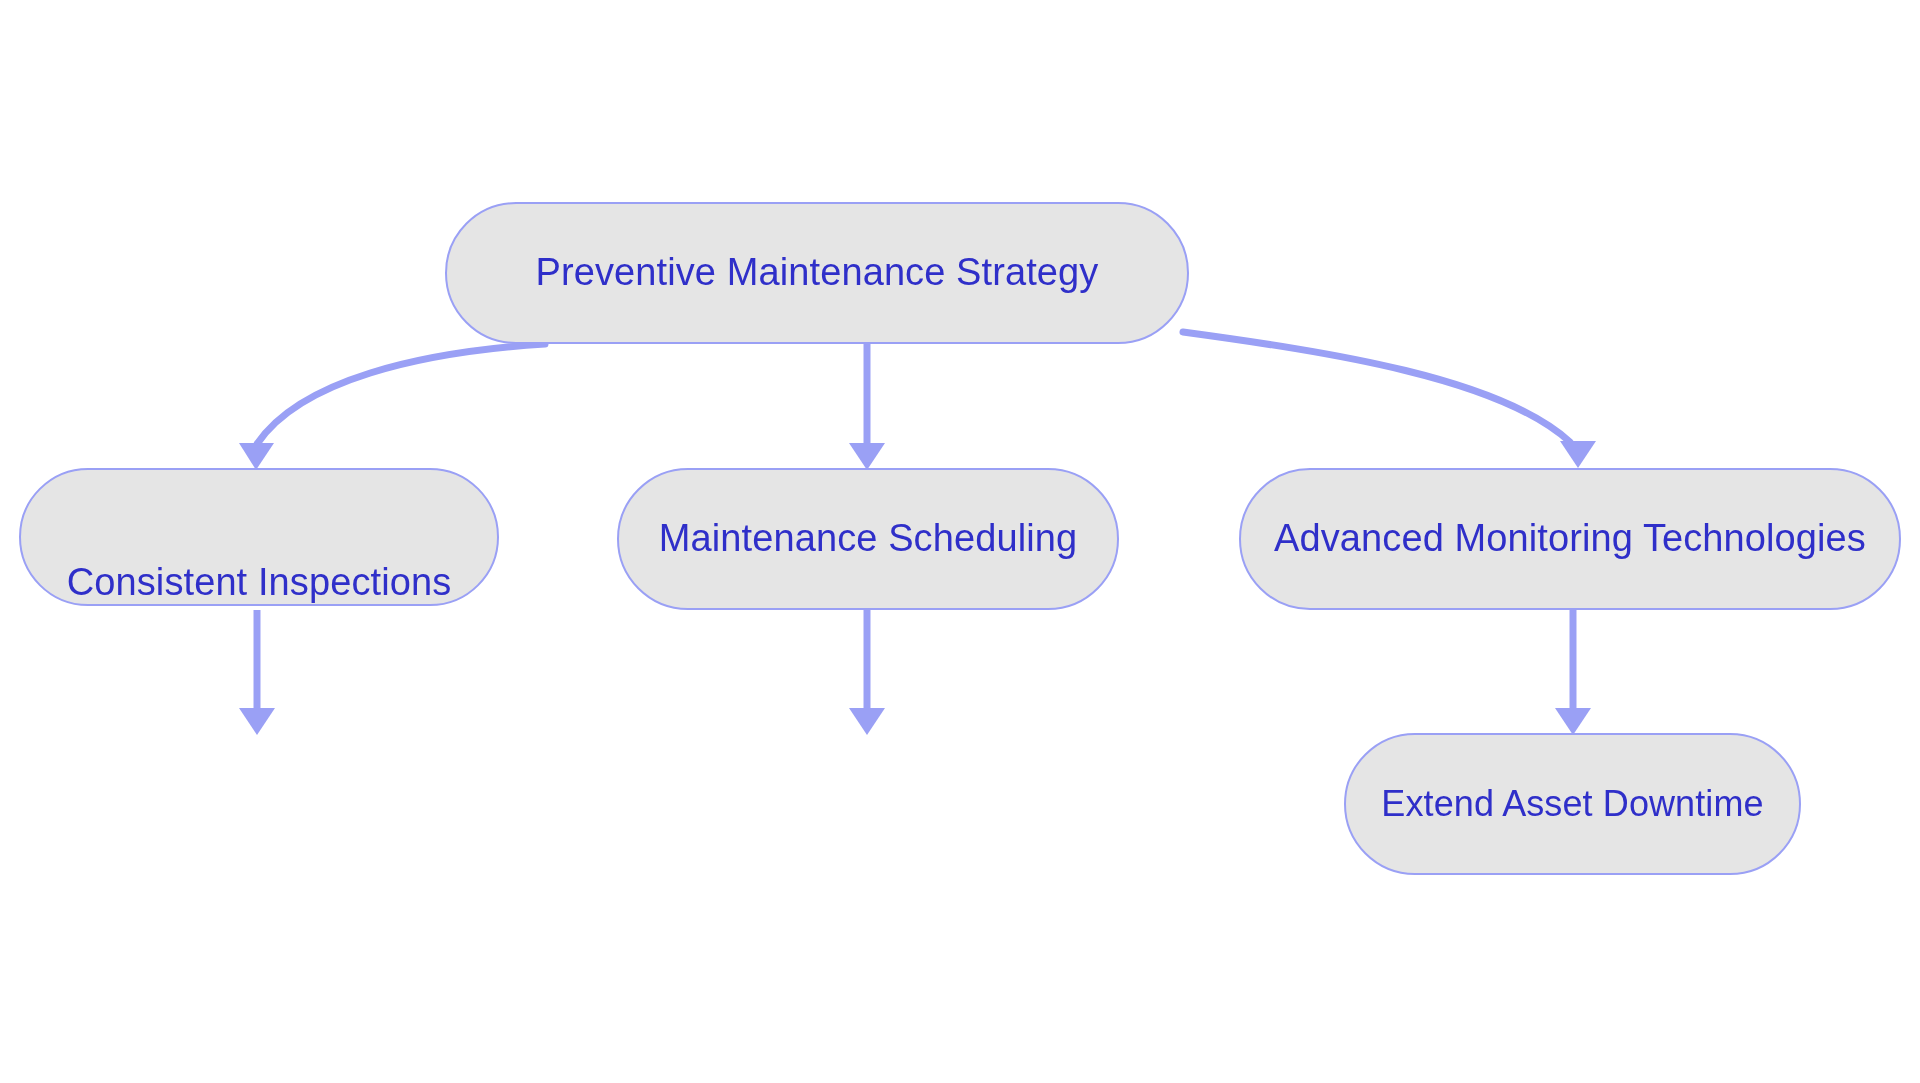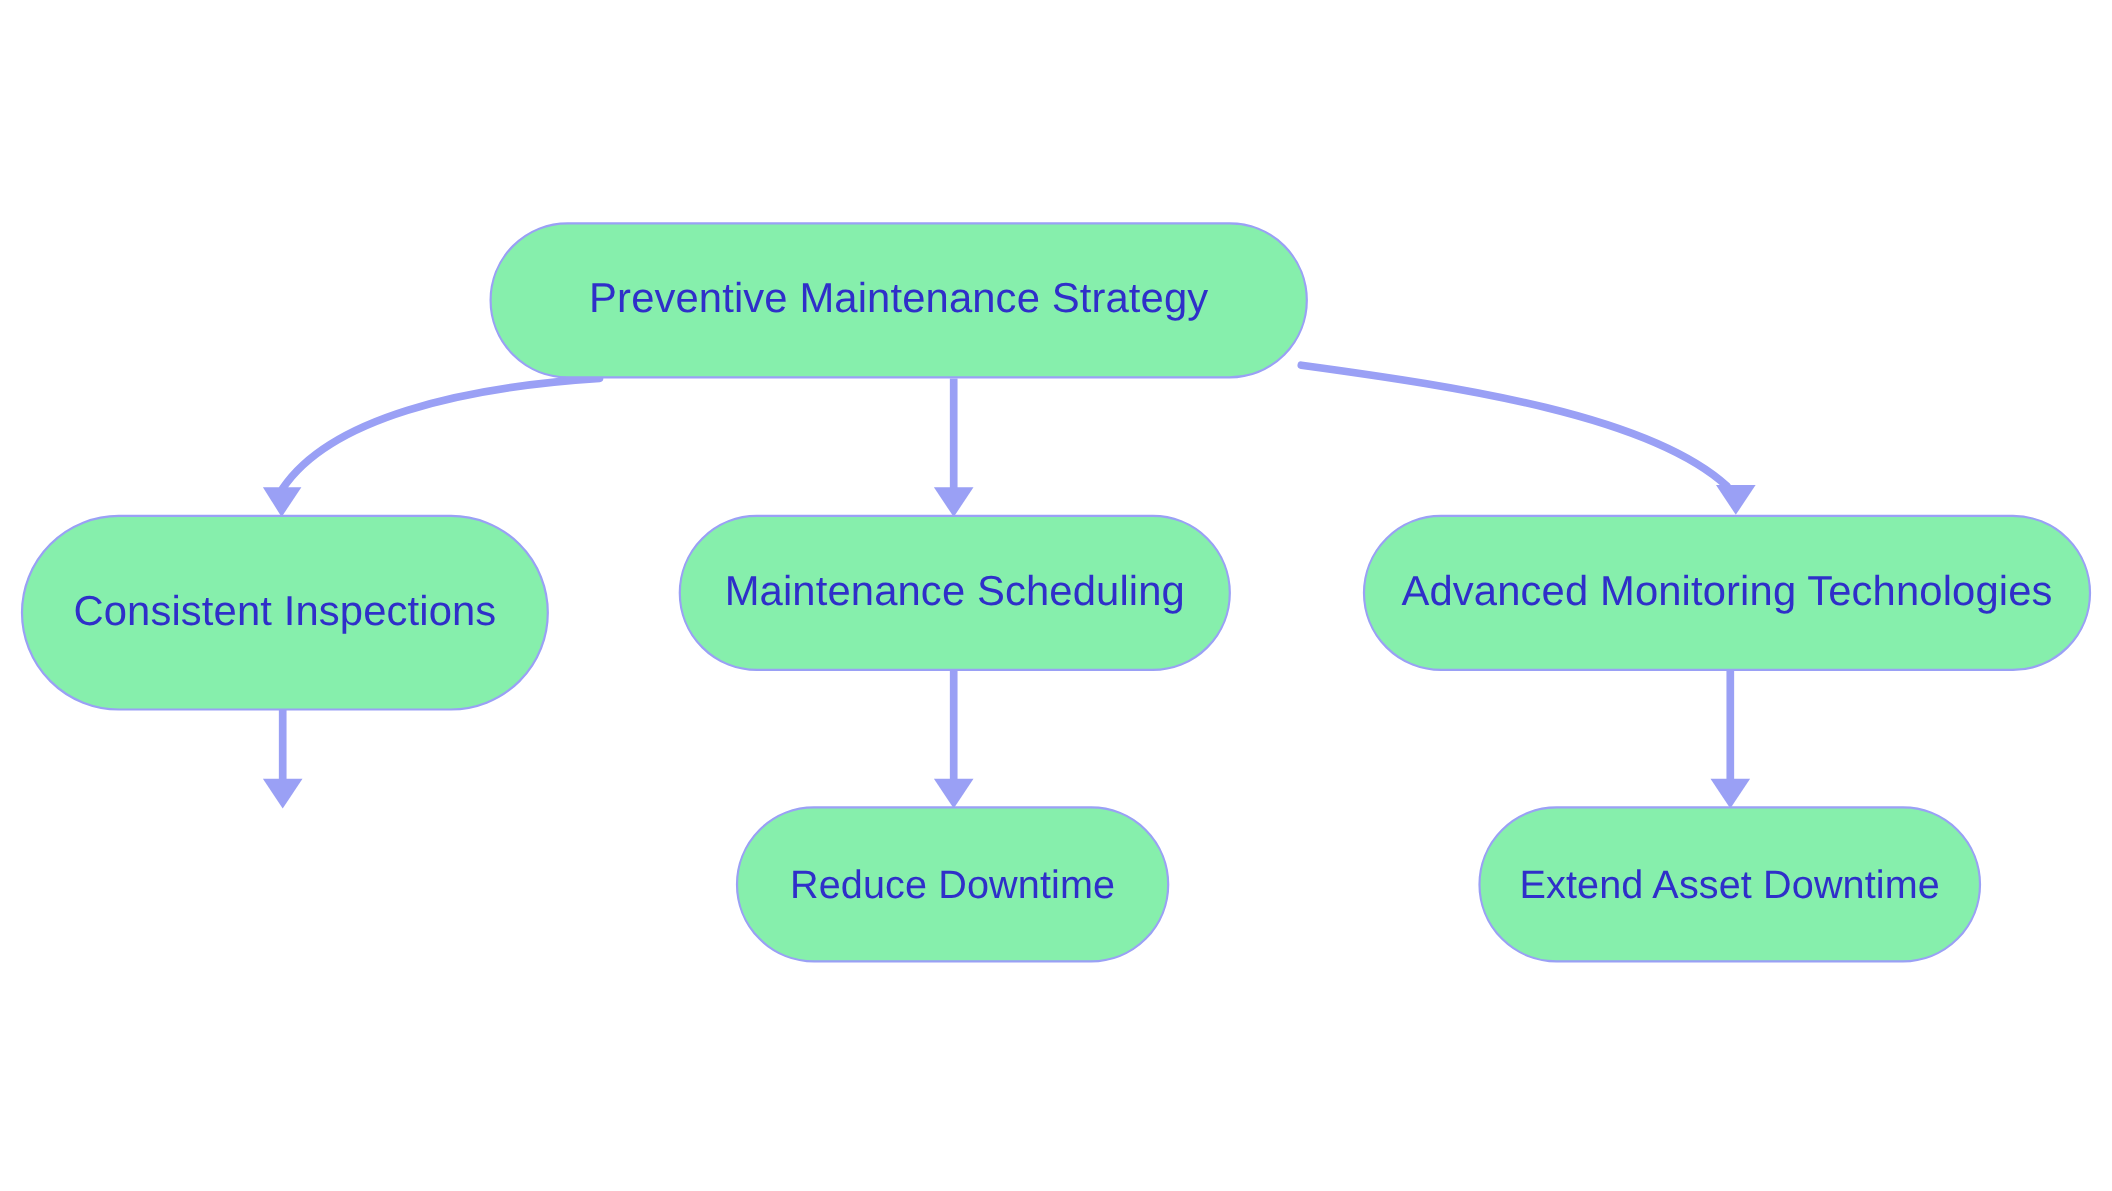--- a/index.html
+++ b/index.html
@@ -27,21 +27,21 @@
     top: 0;
     width: 1920px;
     height: 1083px;
     pointer-events: none;
   }
   .node {
     position: absolute;
     display: flex;
     align-items: center;
     justify-content: center;
-    background: #86efac;
+    background: #e5e5e5;
     border: 2px solid #9aa0f5;
     border-radius: 999px;
     text-align: center;
     z-index: 2;
   }
   .node-label {
     color: #2f2fc9;
     font-family: "Liberation Sans", sans-serif;
     font-weight: 400;
     letter-spacing: 0.1px;
@@ -55,21 +55,22 @@
     width: 744px;
     height: 142px;
   }
   #node-root .node-label { font-size: 38px; }
 
   
   #node-consistent-inspections {
     left: 19px;
     top: 468px;
     width: 480px;
-    height: 178px;
+    height: 138px;
+    align-items: flex-end;
   }
   #node-maintenance-scheduling {
     left: 617px;
     top: 468px;
     width: 502px;
     height: 142px;
   }
   #node-advanced-monitoring {
     left: 1239px;
     top: 468px;
@@ -151,21 +152,18 @@
 
   <div class="node" id="node-maintenance-scheduling">
     <span class="node-label">Maintenance Scheduling</span>
   </div>
 
   <div class="node" id="node-advanced-monitoring">
     <span class="node-label">Advanced Monitoring Technologies</span>
   </div>
 
 
-  <div class="node" id="node-reduce-downtime">
-    <span class="node-label">Reduce Downtime</span>
-  </div>
 
   <div class="node" id="node-extend-asset-lifespan">
     <span class="node-label">Extend Asset Downtime</span>
   </div>
 
 </div>
 
 </body></html>

